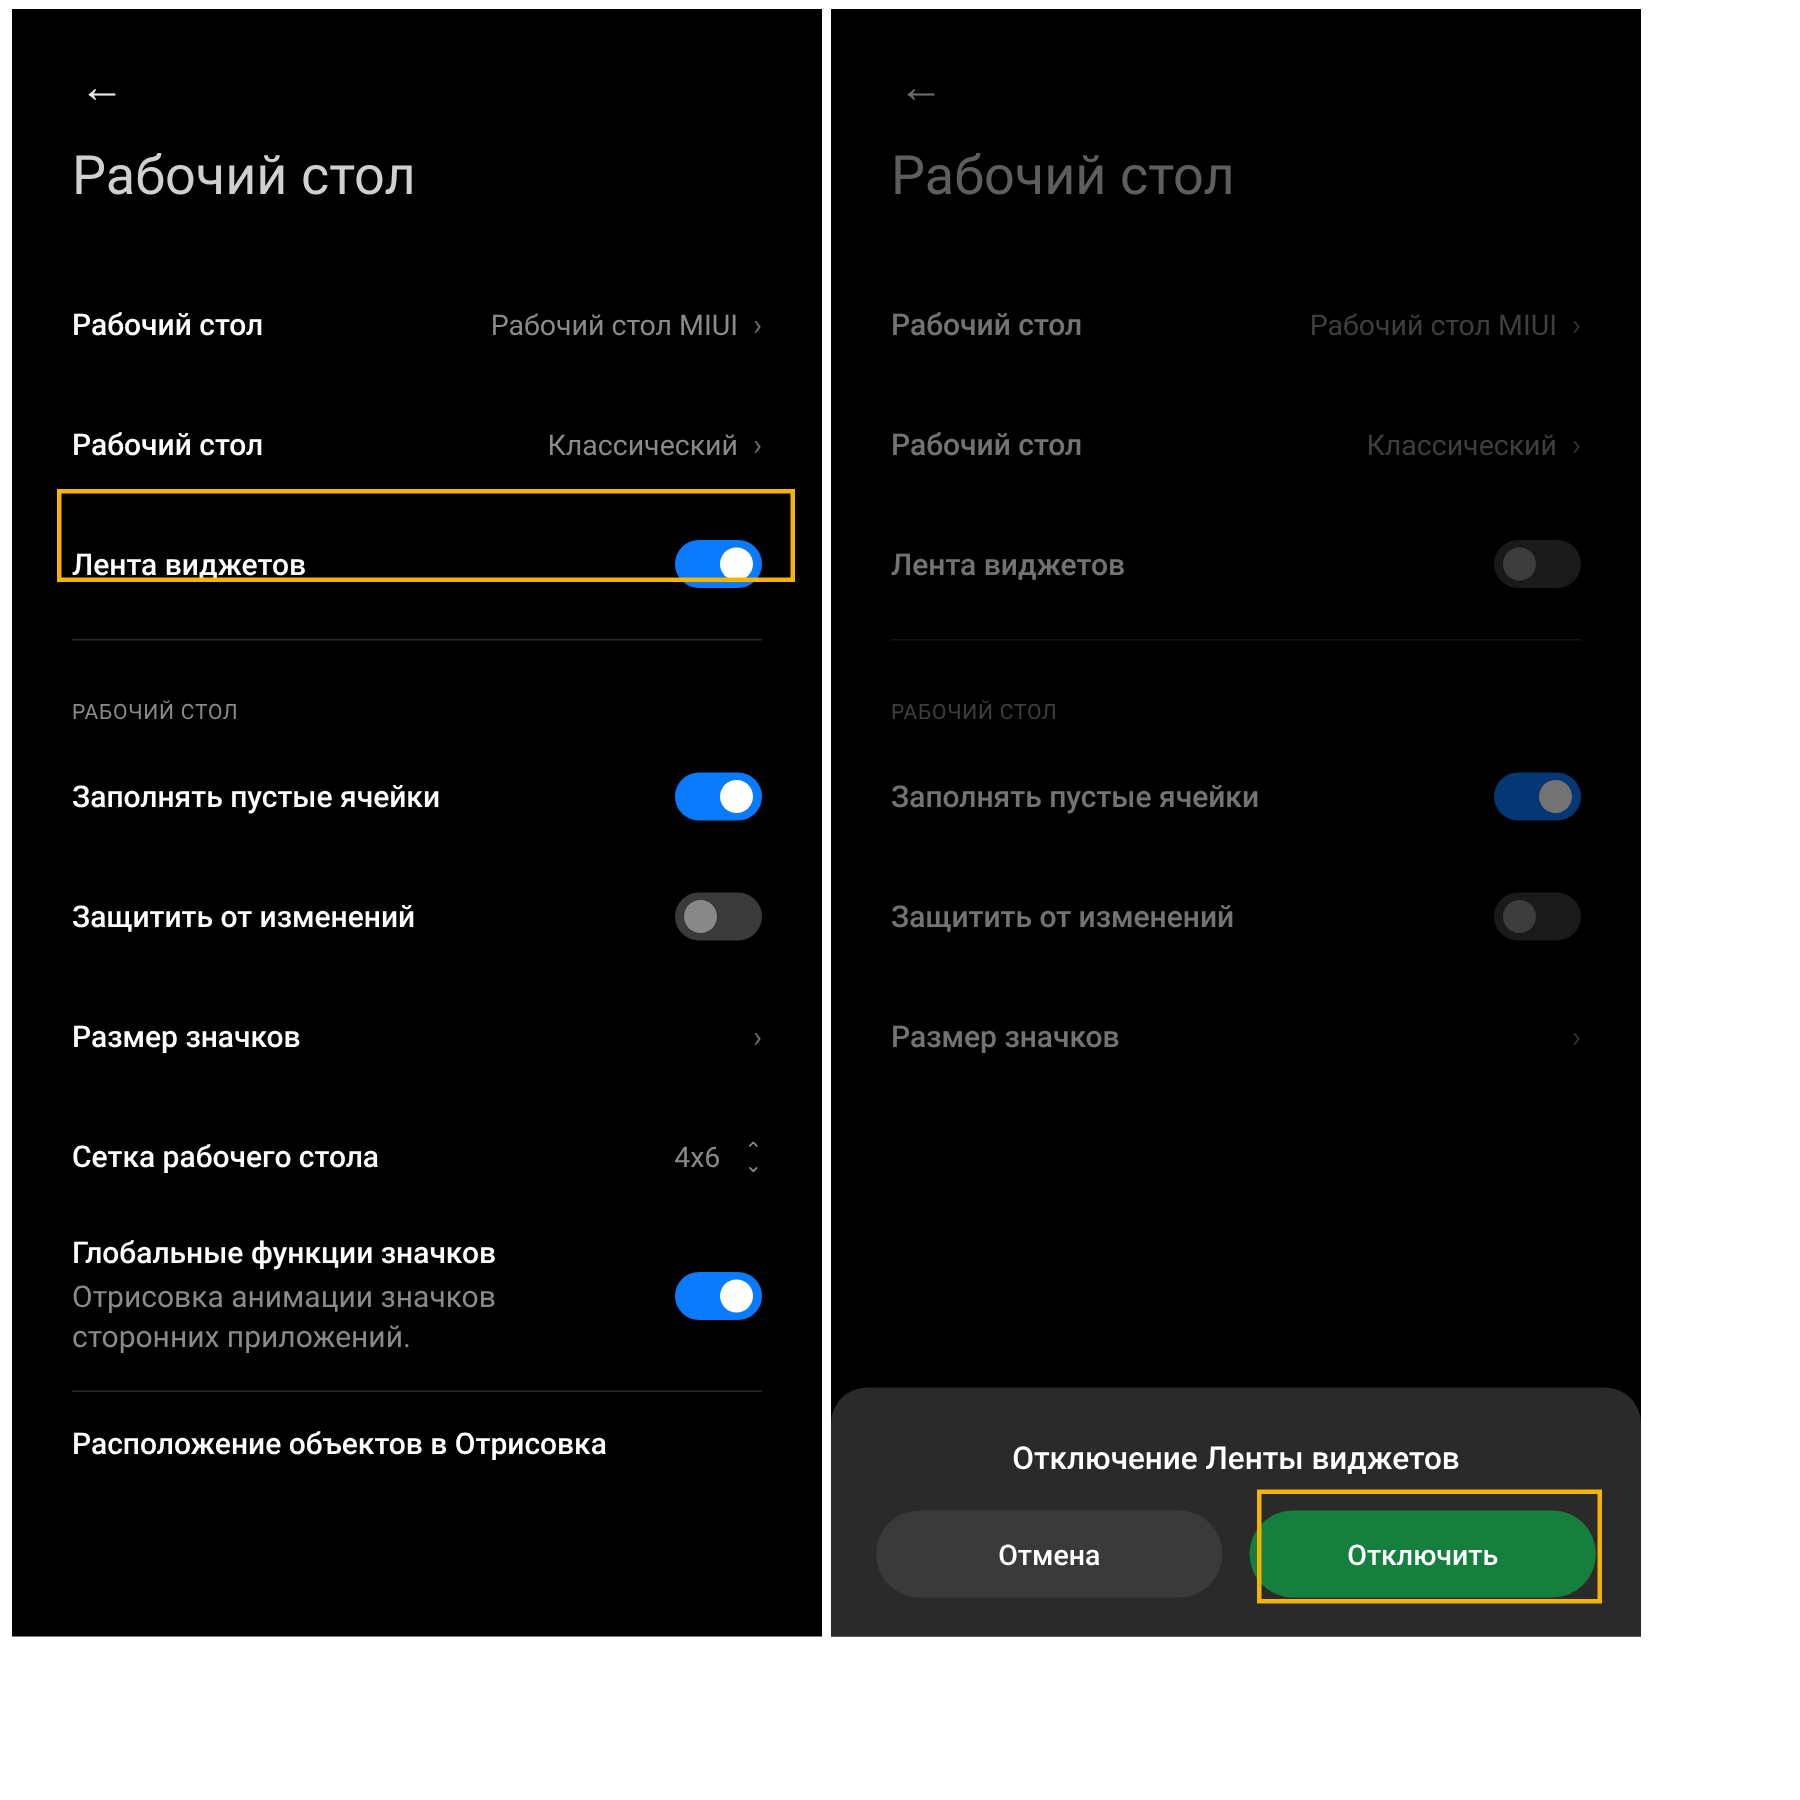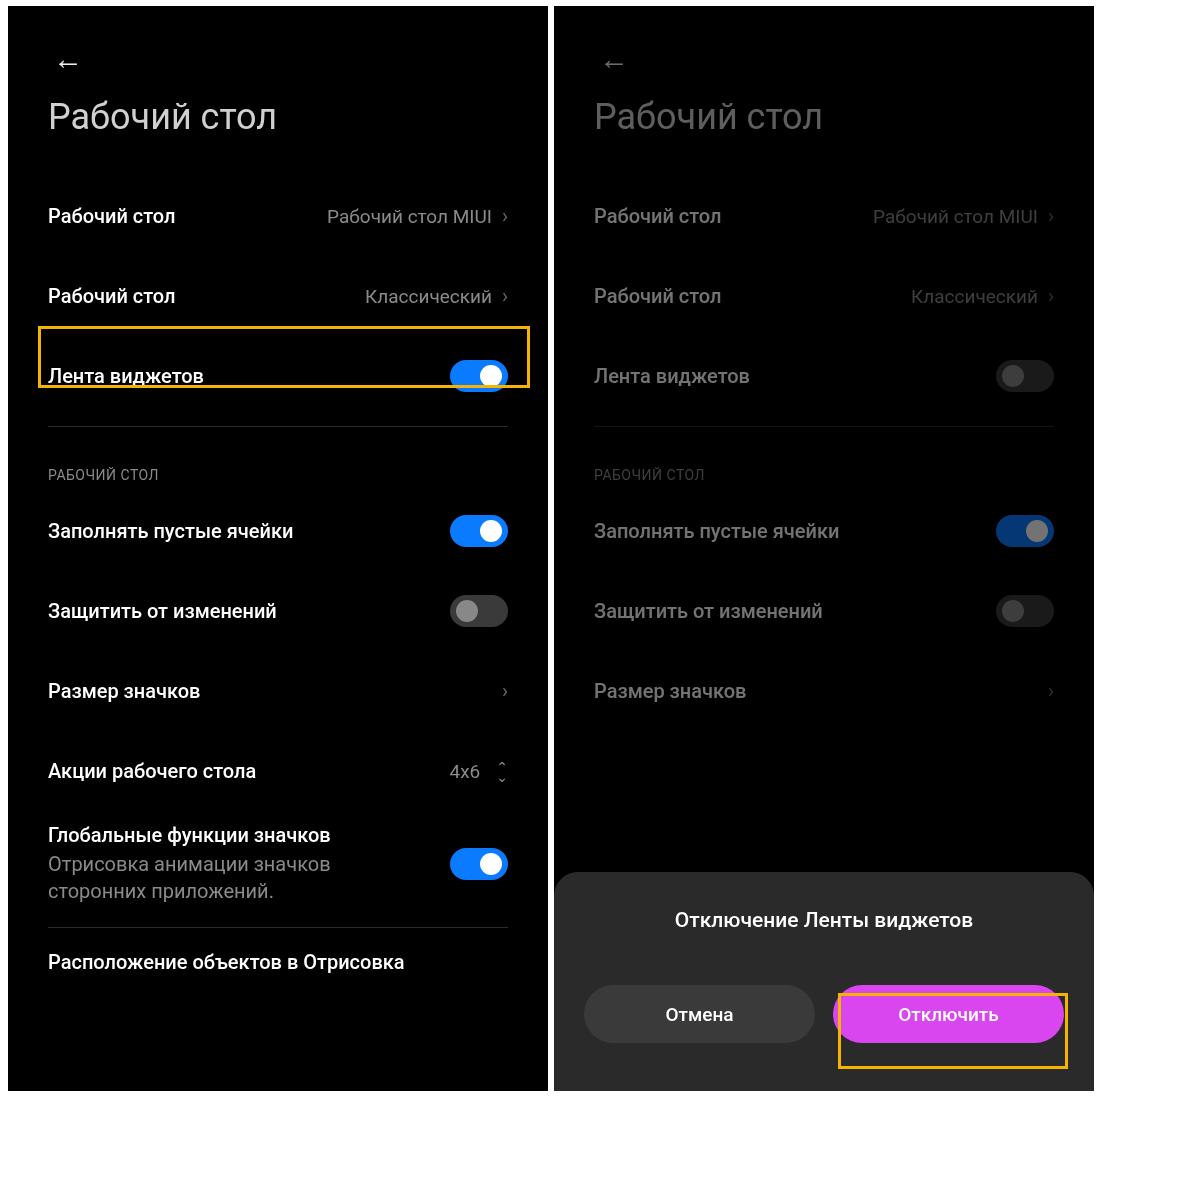--- a/index.html
+++ b/index.html
@@ -128,21 +128,21 @@
     inset: 0;
     background: rgba(0,0,0,0.55);
   }
   .dialog {
     position: absolute;
     bottom: 0;
     left: 0;
     right: 0;
     background: #2a2a2a;
     border-radius: 24px 24px 0 0;
-    padding: 36px 30px 48px 30px;
+    padding: 36px 30px 26px 30px;
   }
   .dialog-title {
     text-align: center;
     font-size: 21px;
     color: #fff;
     font-weight: 500;
     margin-bottom: 22px;
   }
   .dialog-body {
     font-size: 17px;
@@ -158,24 +158,23 @@
   .dbtn {
     flex: 1;
     height: 58px;
     border-radius: 29px;
     display: flex;
     align-items: center;
     justify-content: center;
     font-size: 19px;
     font-weight: 500;
     cursor: pointer;
-    margin-top: 31px;
   }
   .dbtn-cancel { background: #3a3a3a; color: #fff; }
-  .dbtn-confirm { background: #d946ef; color: #fff; }
+  .dbtn-confirm { background: #15803d; color: #fff; }
   .highlight-confirm {
     left: 284px;
     bottom: 22px;
     width: 230px;
     height: 76px;
   }
 </style>
 </head>
 <body>
 
@@ -226,21 +225,21 @@
     </div>
 
     <div class="row">
       <div class="row-label">Размер значков</div>
       <div class="row-value">
           <span class="chev">›</span>
         </div>
     </div>
 
     <div class="row">
-      <div class="row-label">Акции рабочего стола</div>
+      <div class="row-label">Сетка рабочего стола</div>
       <div class="row-value">
         <span>4x6</span>
         <span class="updown">
             <span>⌃</span>
             <span>⌄</span>
           </span>
       </div>
     </div>
 
     <div class="row">

